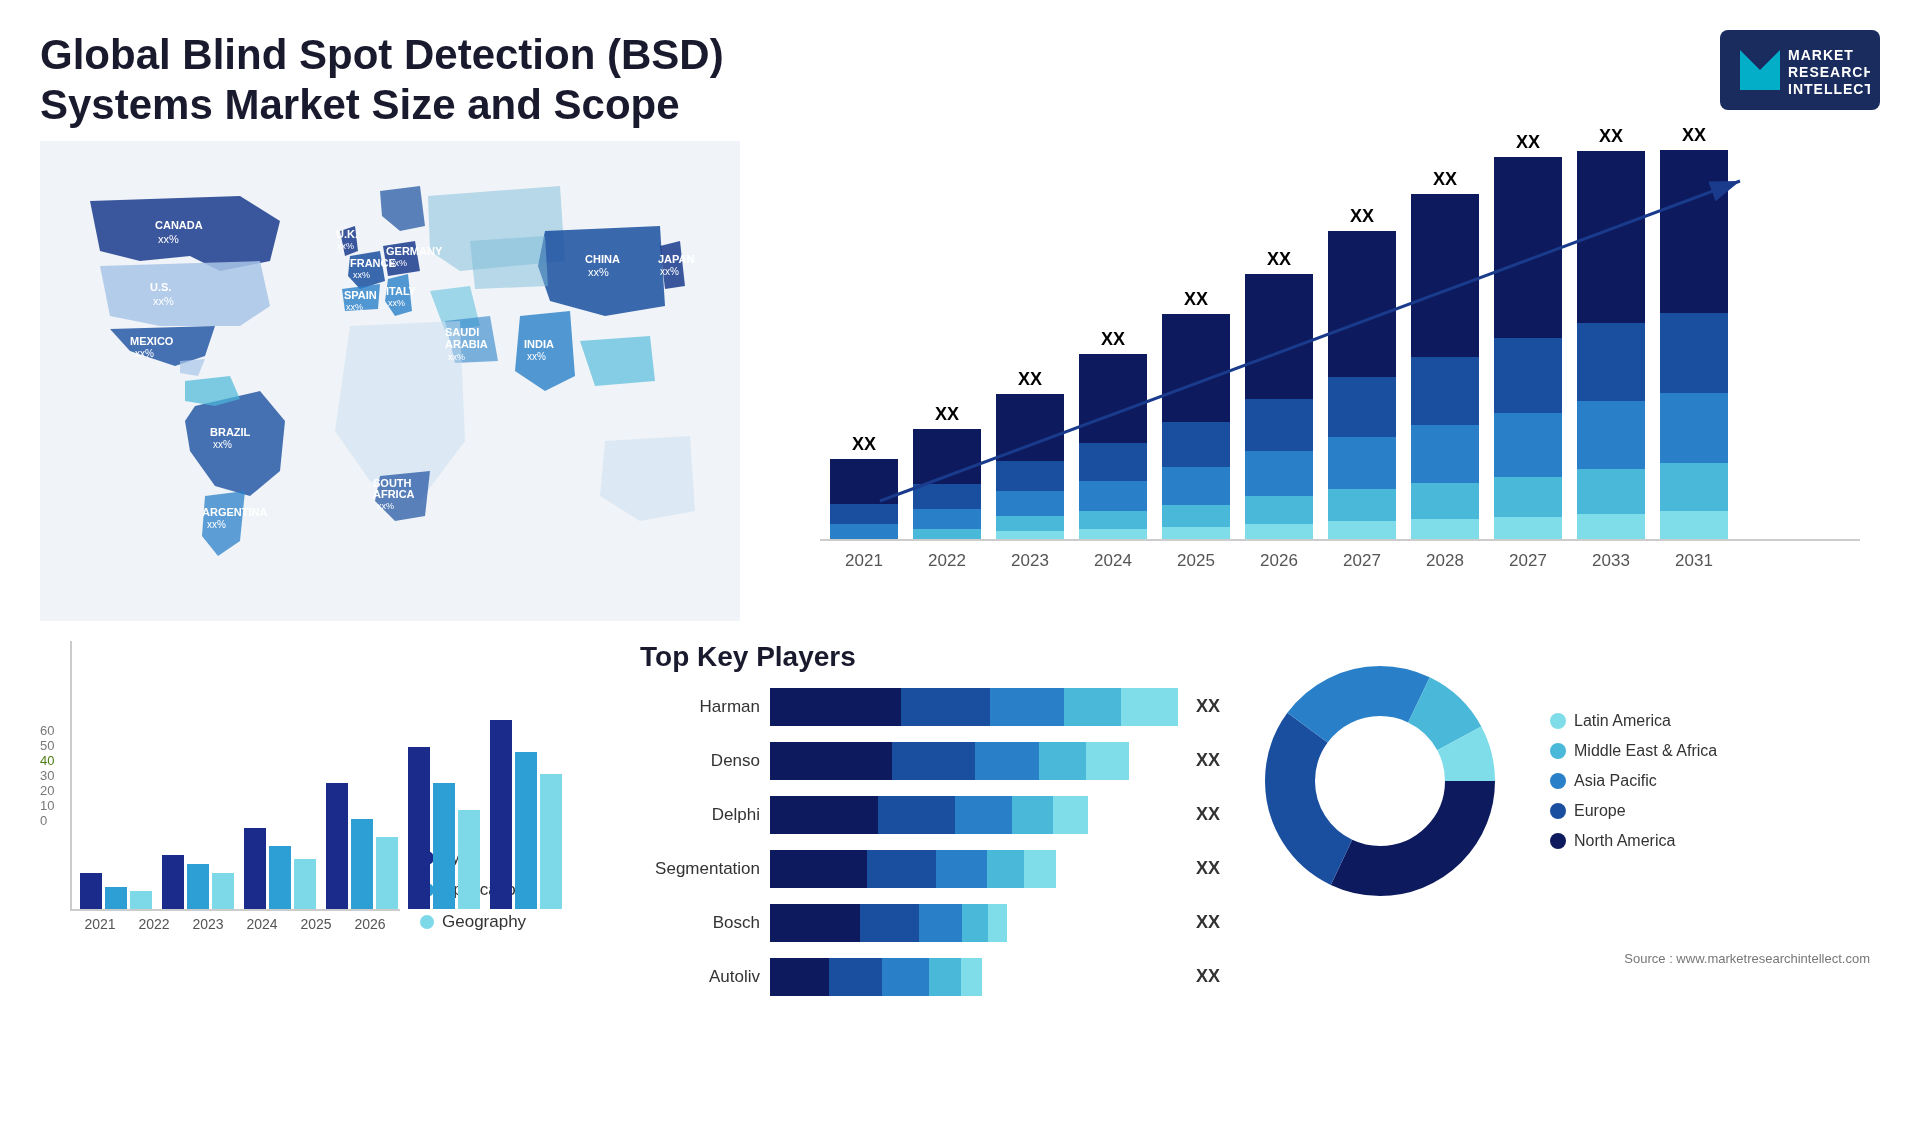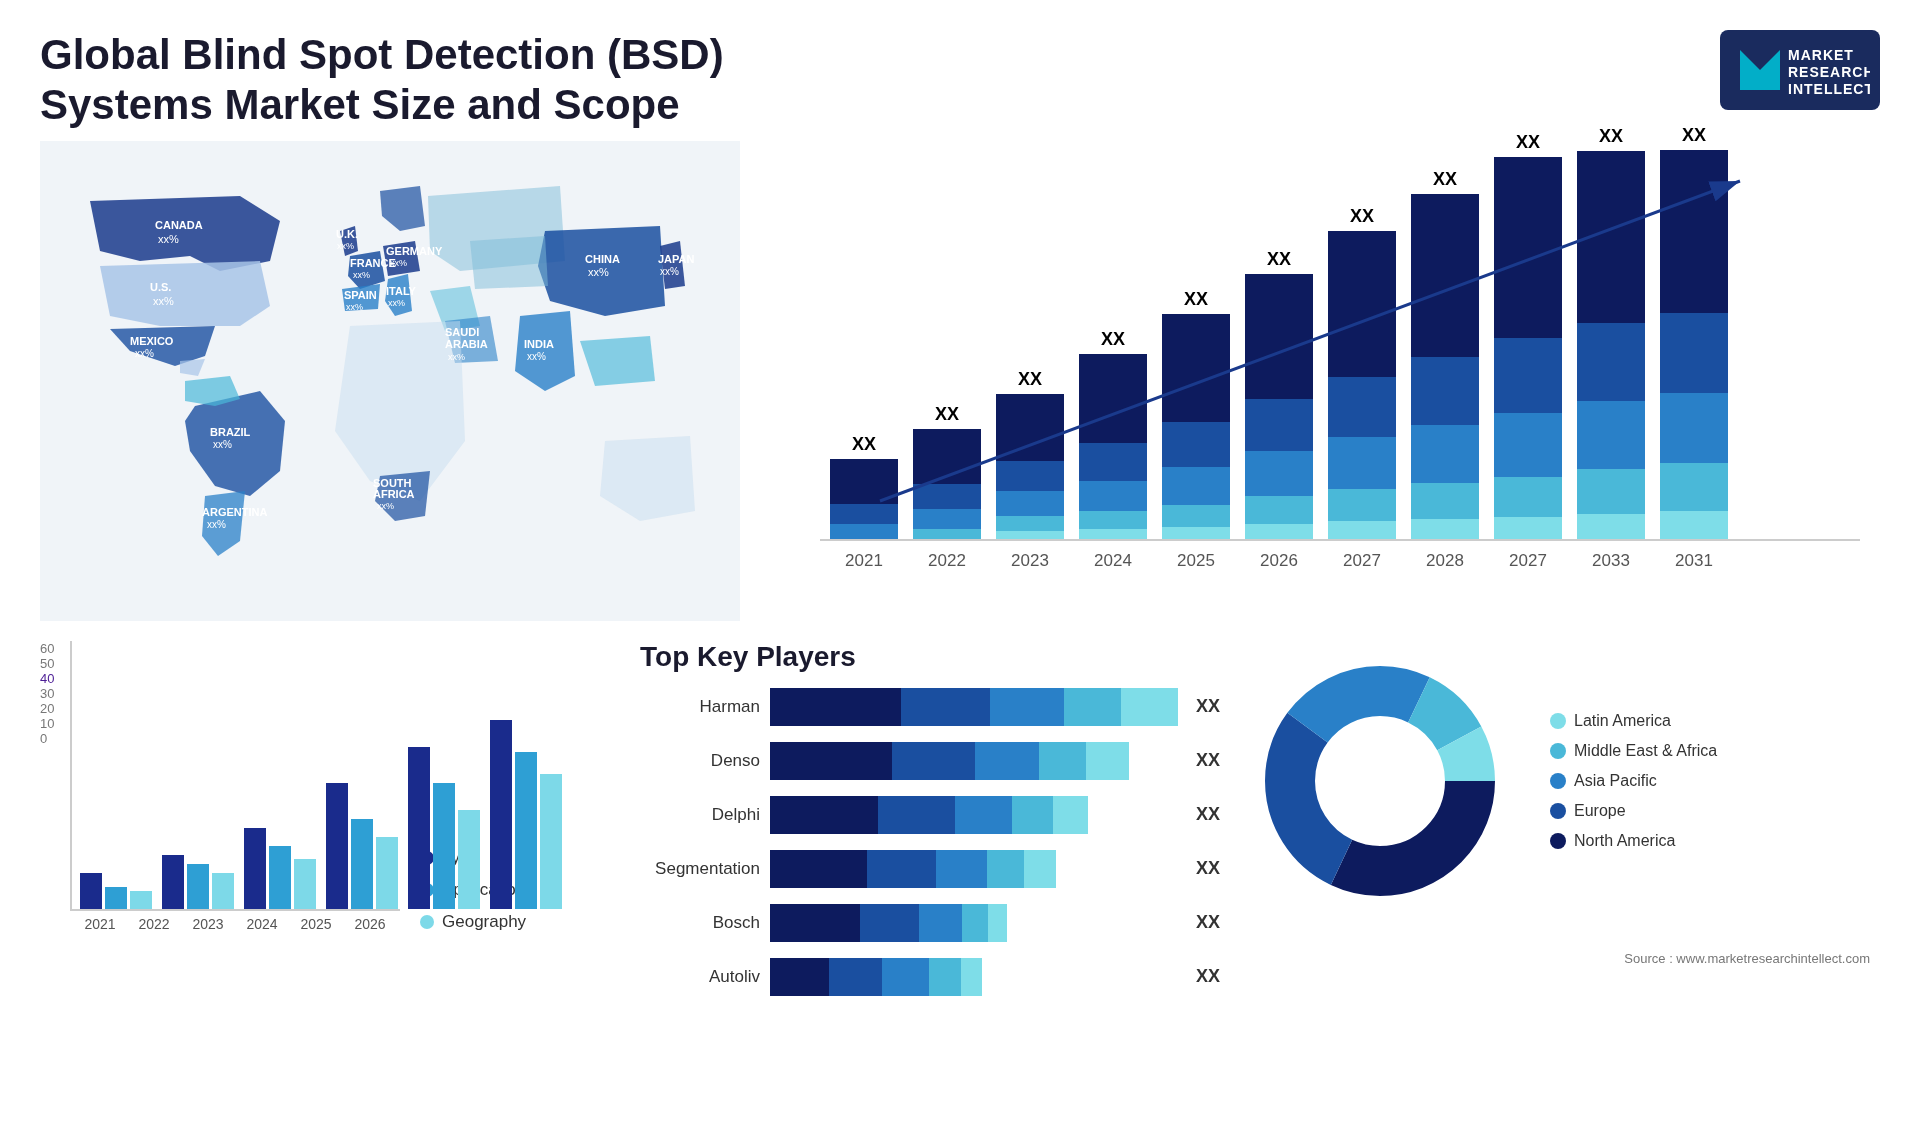--- a/index.html
+++ b/index.html
@@ -477,24 +477,24 @@
   </div>
 </div>
 
 <div class="bottom-section">
 
   <div class="segmentation-container">
     <div class="seg-chart-area">
 
       <div style="width:360px;position:relative;">
 
-        <div style="position:absolute;left:0;top:0;height:270px;display:flex;flex-direction:column;justify-content:flex-start;width:25px;">
+        <div style="position:absolute;left:0;top:0;height:270px;display:flex;flex-direction:column;justify-content:center;width:25px;">
           <span style="font-size:13px;color:#777;">60</span>
           <span style="font-size:13px;color:#777;">50</span>
-          <span style="font-size:13px;color:#4c1d95;">40</span>
+          <span style="font-size:13px;color:#4d7c0f;">40</span>
           <span style="font-size:13px;color:#777;">30</span>
           <span style="font-size:13px;color:#777;">20</span>
           <span style="font-size:13px;color:#777;">10</span>
           <span style="font-size:13px;color:#777;">0</span>
         </div>
         <div style="margin-left:30px;">
           <div style="display:flex;align-items:flex-end;height:270px;gap:10px;border-bottom:2px solid #ccc;border-left:2px solid #ccc;padding:0 8px;">
 
             <div style="display:flex;gap:3px;align-items:flex-end;">
               <div style="width:22px;height:36px;background:#1a2b8c;"></div>

